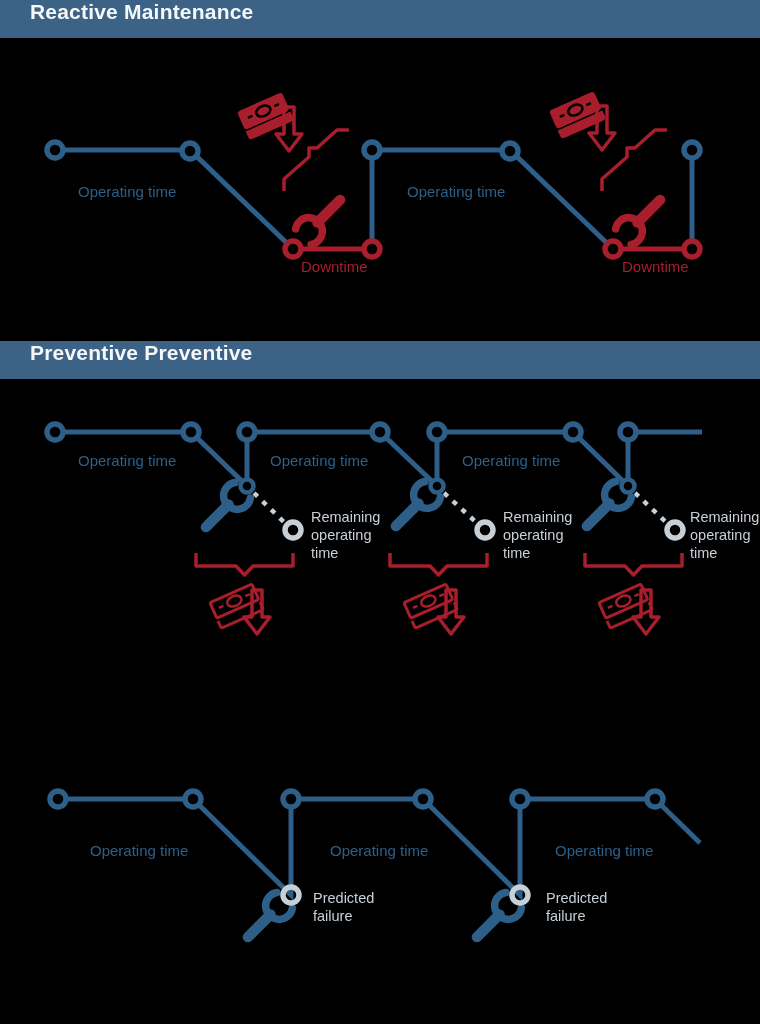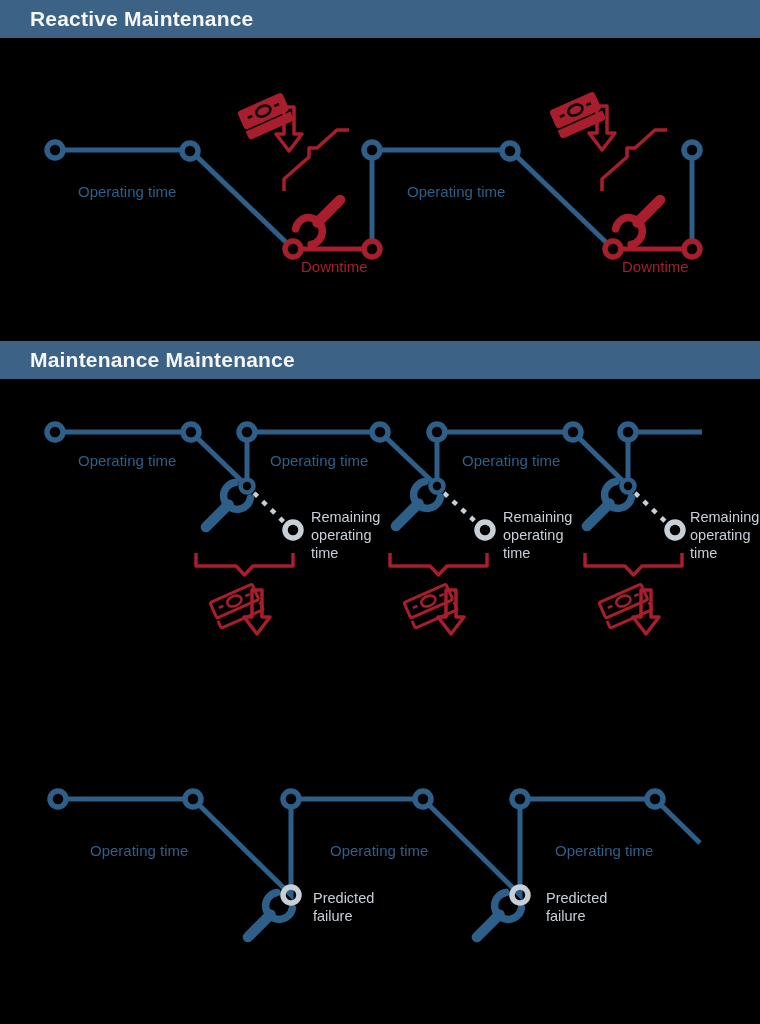--- a/index.html
+++ b/index.html
@@ -3,21 +3,21 @@
 <meta charset="utf-8">
 <style>
   :root{
     --background:#000;--header-bg:#3c6285;--header-text:#f5f7f9;
     --blue:#2d5f88;--red:#a81e2d;--light:#c7cfd7;
   }
   html,body{margin:0;padding:0;background:var(--background);}
   .stage{position:relative;width:760px;height:1024px;overflow:hidden;
          background:var(--background);font-family:"Liberation Sans",sans-serif;}
   .header{position:absolute;left:0;width:760px;height:38px;background:var(--header-bg);
-          display:flex;align-items:center;padding-left:30px;box-sizing:border-box;}
+          display:flex;padding-left:30px;box-sizing:border-box;}
   .h1{top:0}.h2{top:341px}.h3{top:682px}
   .header-title{color:var(--header-text);font-weight:bold;font-size:21px;letter-spacing:.2px;}
   svg.canvas{position:absolute;left:0;top:0;}
   .ln{fill:none;stroke:var(--blue);stroke-width:5;}
   .ln-red{fill:none;stroke:var(--red);stroke-width:5;}
   .node{fill:var(--background);stroke:var(--blue);stroke-width:5.5;}
   .node-red{fill:var(--background);stroke:var(--red);stroke-width:5.5;}
   .node-small{fill:var(--background);stroke:var(--blue);stroke-width:4.5;}
   .node-light{fill:none;stroke:var(--light);stroke-width:5.5;}
   .dash{fill:none;stroke:var(--light);stroke-width:4.5;stroke-dasharray:5 7;}
@@ -30,21 +30,21 @@
 </style>
 </head>
 <body>
 
 <div class="stage">
 
   <div class="header h1">
     <span class="header-title">Reactive Maintenance</span>
   </div>
   <div class="header h2">
-    <span class="header-title">Maintenance Maintenance</span>
+    <span class="header-title">Preventive Preventive</span>
   </div>
 
   <svg class="canvas" width="760" height="1024" viewBox="0 0 760 1024">
     <defs>
       <g id="wrench">
         <line x1="-12" y1="0" x2="-44" y2="0" stroke="currentColor" stroke-width="10.5" stroke-linecap="round"></line>
         <path d="M8,-11 A13.5,13.5 0 1 0 8,11" fill="none" stroke="currentColor" stroke-width="7.5" stroke-linecap="round"></path>
       </g>
       <g id="money">
         <g transform="rotate(-24)">

